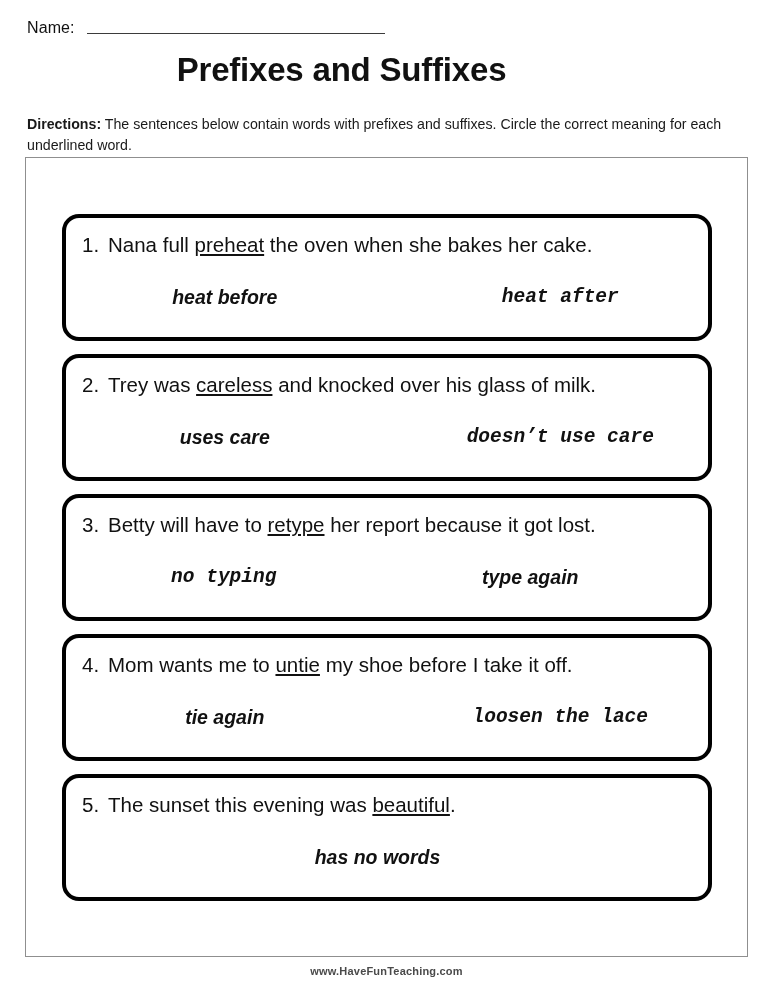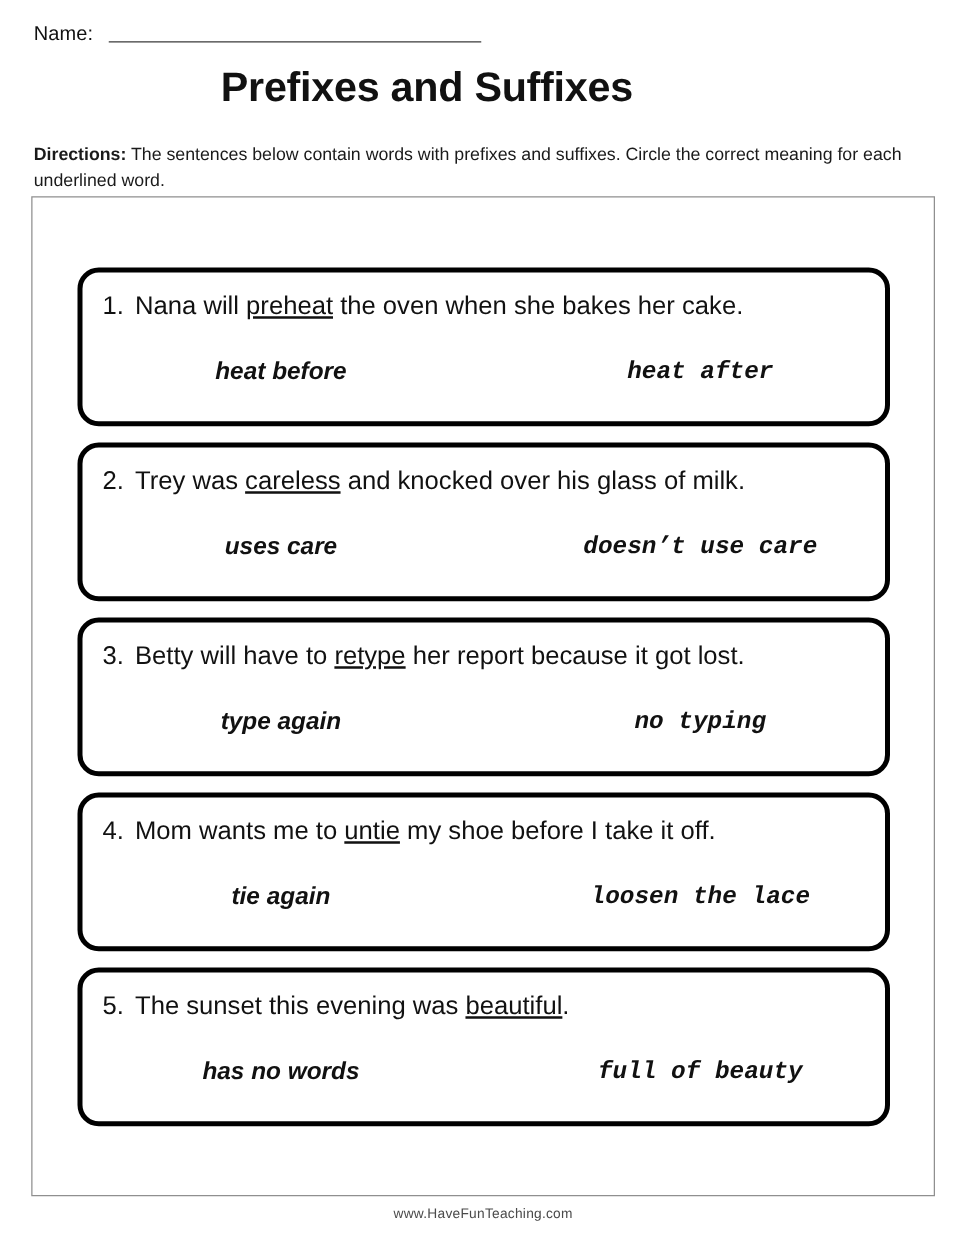--- a/index.html
+++ b/index.html
@@ -139,20 +139,21 @@
   
   .footer {
     position: absolute;
     left: 0;
     top: 965px;
     width: 773px;
     text-align: center;
     font-size: 11px;
     color: #4a4a4a;
     letter-spacing: 0.2px;
+    font-weight: bold;
   }
 </style>
 </head>
 <body>
 
 <div class="name-row">
   <span class="name-label">Name:</span>
   <span class="name-line"></span>
 </div>
 
@@ -161,21 +162,21 @@
 <div class="directions">
   <b>Directions:</b><span> The sentences below contain words with prefixes and suffixes.  Circle the correct meaning for each underlined word.</span>
 </div>
 
 <div class="worksheet-frame"></div>
 
 <div class="questions">
 
   <div class="question-box">
     <div class="q-sentence">
-      <span class="q-num">1.</span><span>Nana will </span><u>preheat</u><span> the oven when she bakes her cake.</span>
+      <span class="q-num">1.</span><span>Nana full </span><u>preheat</u><span> the oven when she bakes her cake.</span>
     </div>
     <div class="q-options">
       <div class="q-option opt-left">heat before</div>
       <div class="q-option opt-right">heat after</div>
     </div>
   </div>
 
   <div class="question-box">
     <div class="q-sentence">
       <span class="q-num">2.</span><span>Trey was </span><u>careless</u><span> and knocked over his glass of milk.</span>
@@ -184,40 +185,39 @@
       <div class="q-option opt-left">uses care</div>
       <div class="q-option opt-right">doesn’t use care</div>
     </div>
   </div>
 
   <div class="question-box">
     <div class="q-sentence">
       <span class="q-num">3.</span><span>Betty will have to </span><u>retype</u><span> her report because it got lost.</span>
     </div>
     <div class="q-options">
+      <div class="q-option opt-right">no typing</div>
       <div class="q-option opt-left">type again</div>
-      <div class="q-option opt-right">no typing</div>
     </div>
   </div>
 
   <div class="question-box">
     <div class="q-sentence">
       <span class="q-num">4.</span><span>Mom wants me to </span><u>untie</u><span> my shoe before I take it off.</span>
     </div>
     <div class="q-options">
       <div class="q-option opt-left">tie again</div>
       <div class="q-option opt-right">loosen the lace</div>
     </div>
   </div>
 
   <div class="question-box">
     <div class="q-sentence">
       <span class="q-num">5.</span><span>The sunset this evening was </span><u>beautiful</u><span>.</span>
     </div>
     <div class="q-options">
       <div class="q-option opt-left">has no words</div>
-      <div class="q-option opt-right">full of beauty</div>
     </div>
   </div>
 
 </div>
 
 <div class="footer">www.HaveFunTeaching.com</div>
 
 </body></html>

